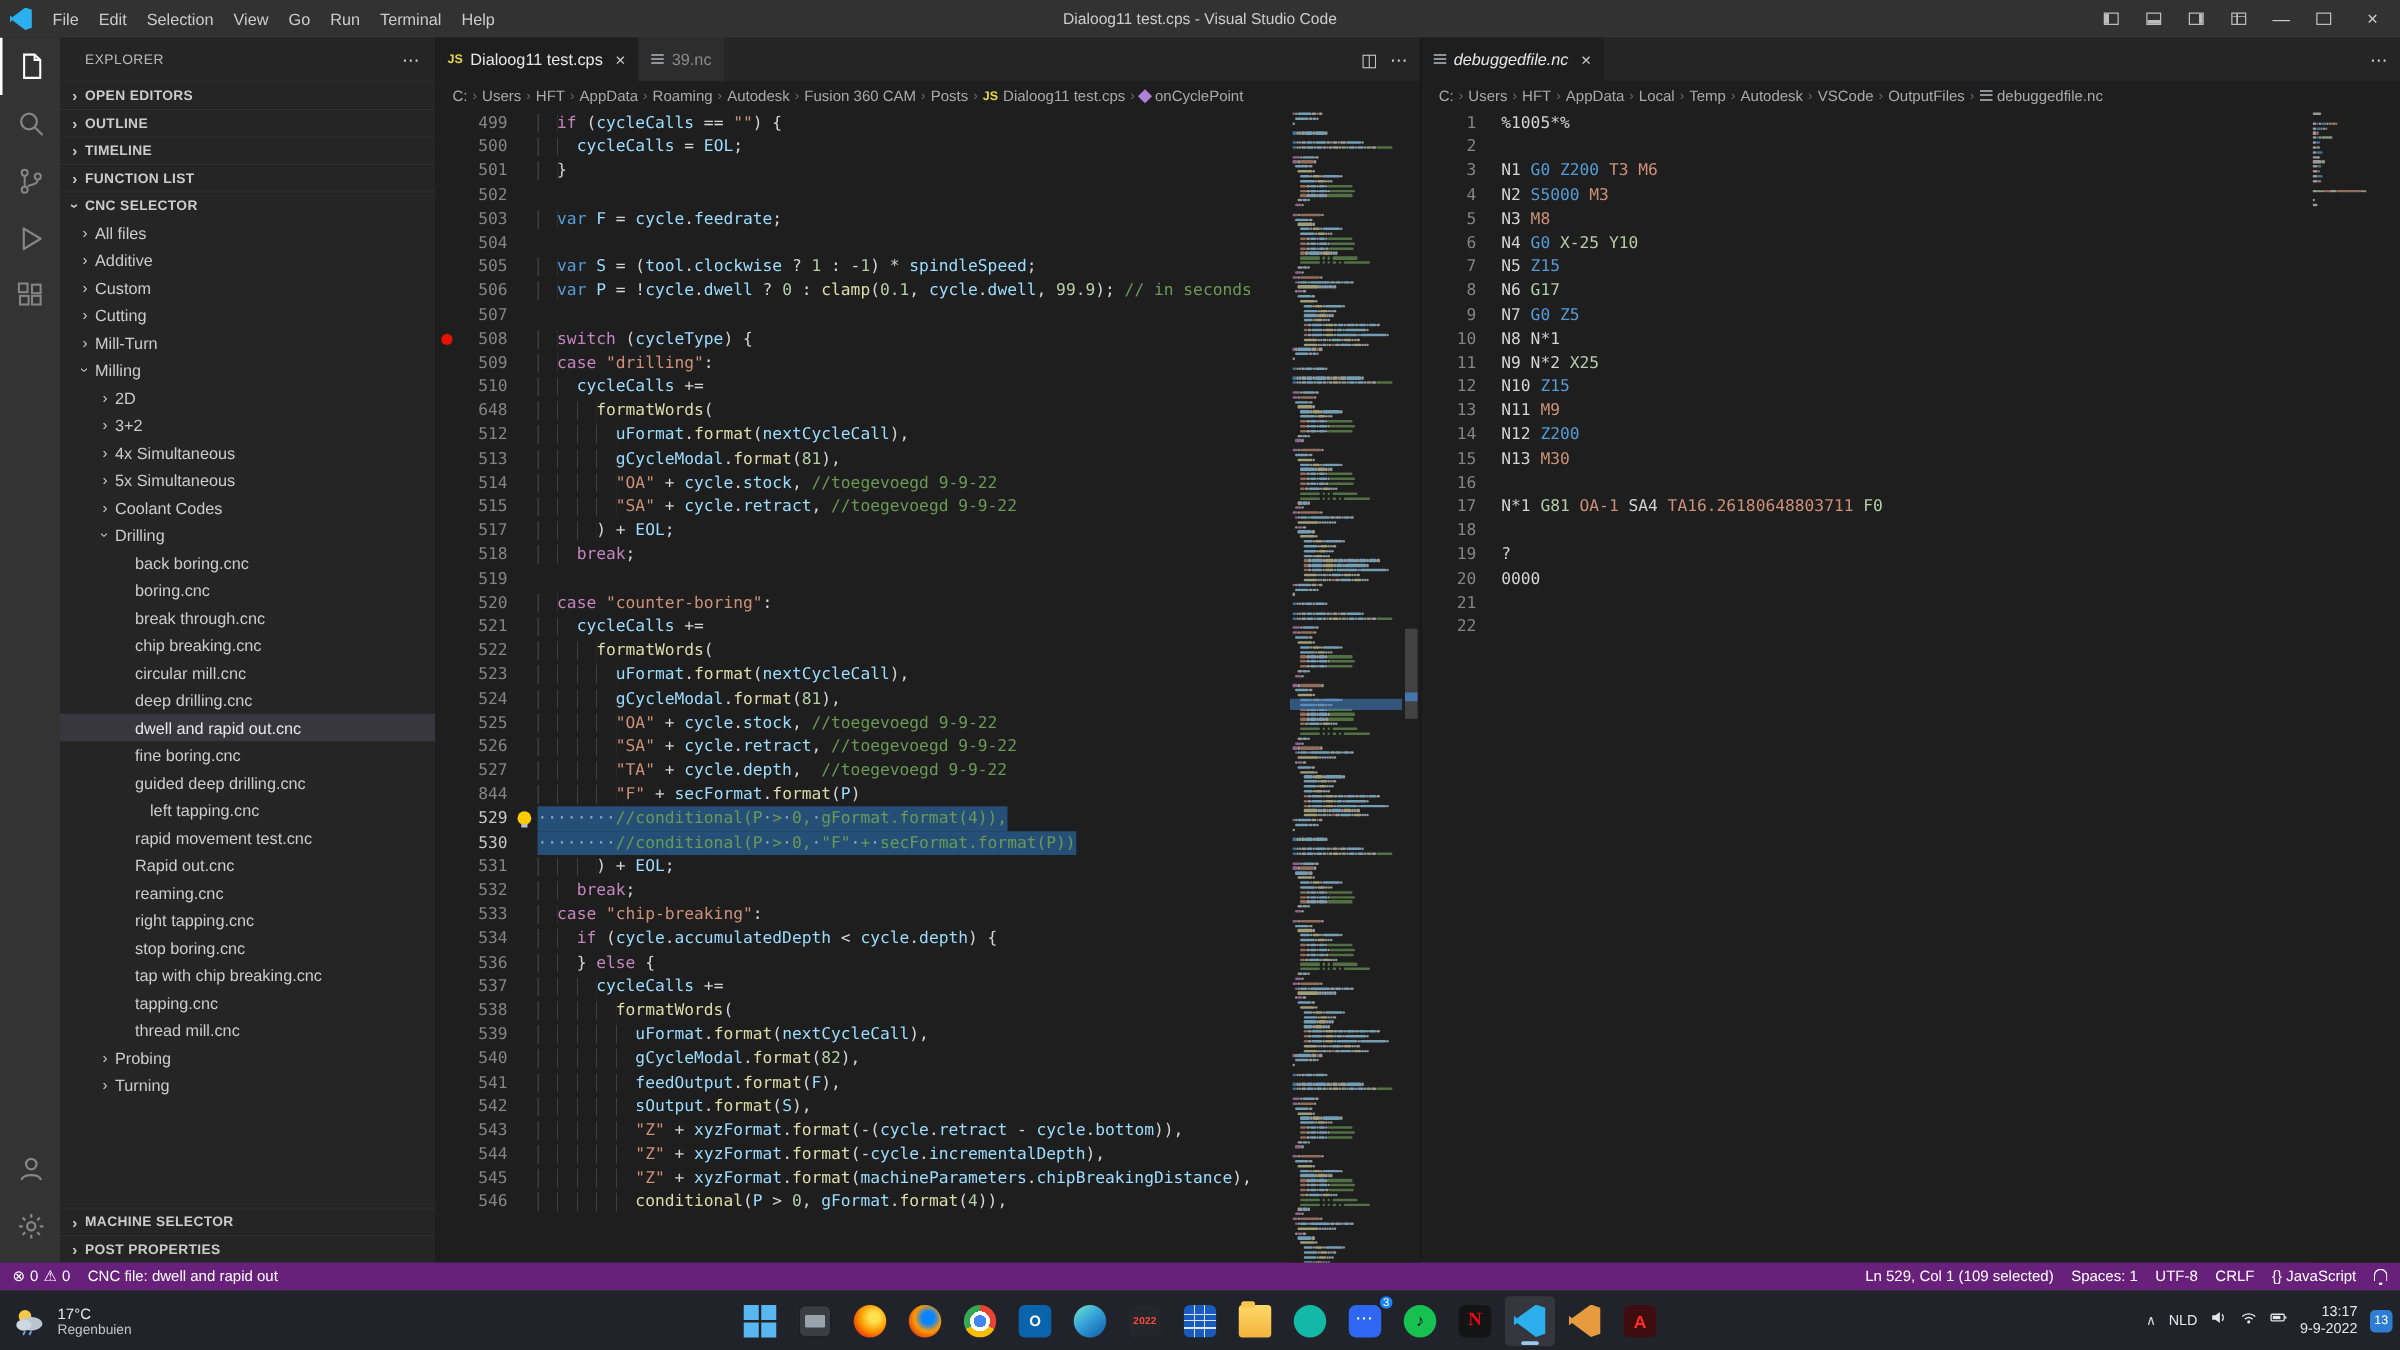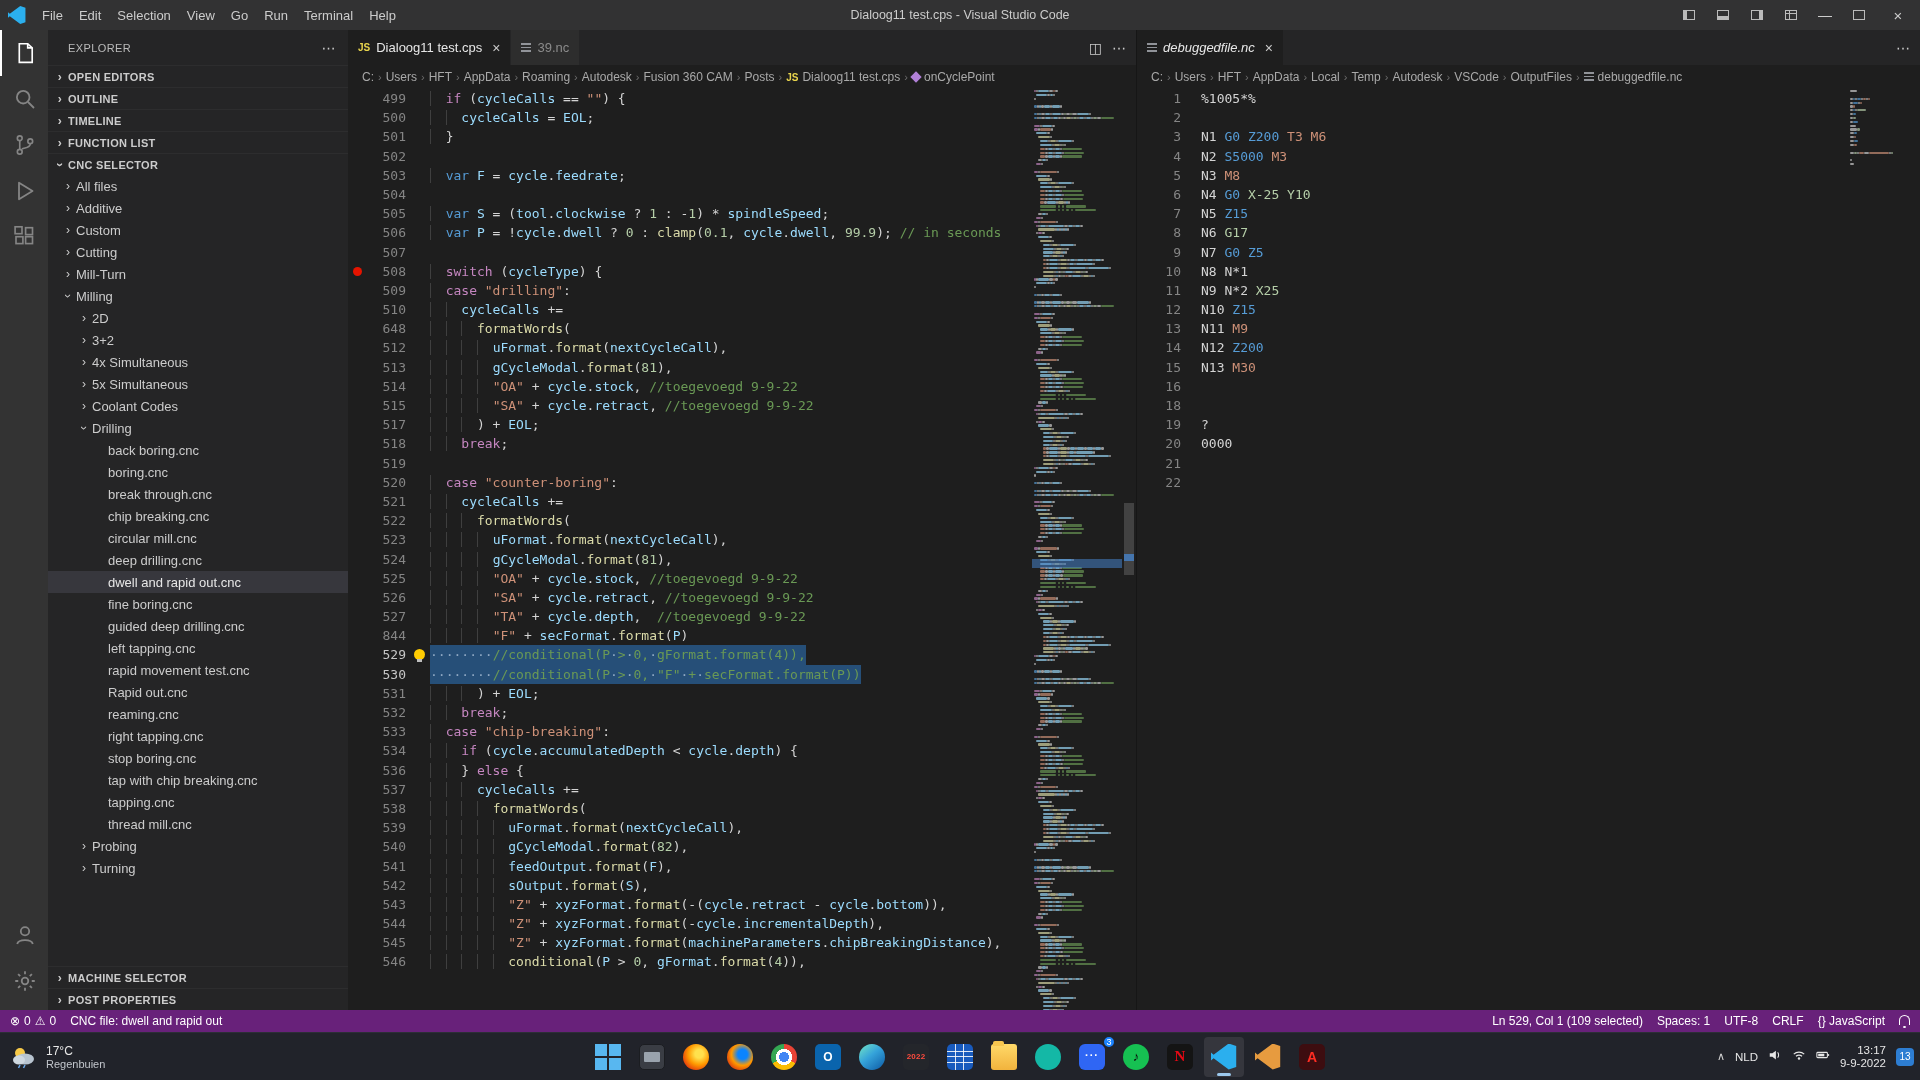--- a/index.html
+++ b/index.html
@@ -345,21 +345,21 @@
             <span>dwell and rapid out.cnc</span>
           </div>
           <div class="tree-row" style="padding-left: 44px;">
             <span class="tree-chev"></span>
             <span>fine boring.cnc</span>
           </div>
           <div class="tree-row" style="padding-left: 44px;">
             <span class="tree-chev"></span>
             <span>guided deep drilling.cnc</span>
           </div>
-          <div class="tree-row" style="padding-left: 44px;">
+          <div class="tree-row" style="padding-left: 56px;">
             <span class="tree-chev"></span>
             <span>left tapping.cnc</span>
           </div>
           <div class="tree-row" style="padding-left: 44px;">
             <span class="tree-chev"></span>
             <span>rapid movement test.cnc</span>
           </div>
           <div class="tree-row" style="padding-left: 44px;">
             <span class="tree-chev"></span>
             <span>Rapid out.cnc</span>
@@ -1089,20 +1089,25 @@
                 <span class="lnum">15</span>
                 <span class="lcontent"><span class="tok-w">N13 </span><span class="tok-m">M30</span></span>
               </div>
               <div class="cl">
                 <span class="glyph"></span>
                 <span class="lnum">16</span>
                 <span class="lcontent"></span>
               </div>
               <div class="cl">
                 <span class="glyph"></span>
+                <span class="lnum">17</span>
+                <span class="lcontent"><span class="tok-w">N*1 </span><span class="tok-x">G81</span><span class="tok-w"> </span><span class="tok-m">OA-1</span><span class="tok-w"> SA4 </span><span class="tok-m">TA16.26180648803711</span><span class="tok-w"> </span><span class="tok-x">F0</span></span>
+              </div>
+              <div class="cl">
+                <span class="glyph"></span>
                 <span class="lnum">18</span>
                 <span class="lcontent"></span>
               </div>
               <div class="cl">
                 <span class="glyph"></span>
                 <span class="lnum">19</span>
                 <span class="lcontent"><span class="tok-w">?</span></span>
               </div>
               <div class="cl">
                 <span class="glyph"></span>

